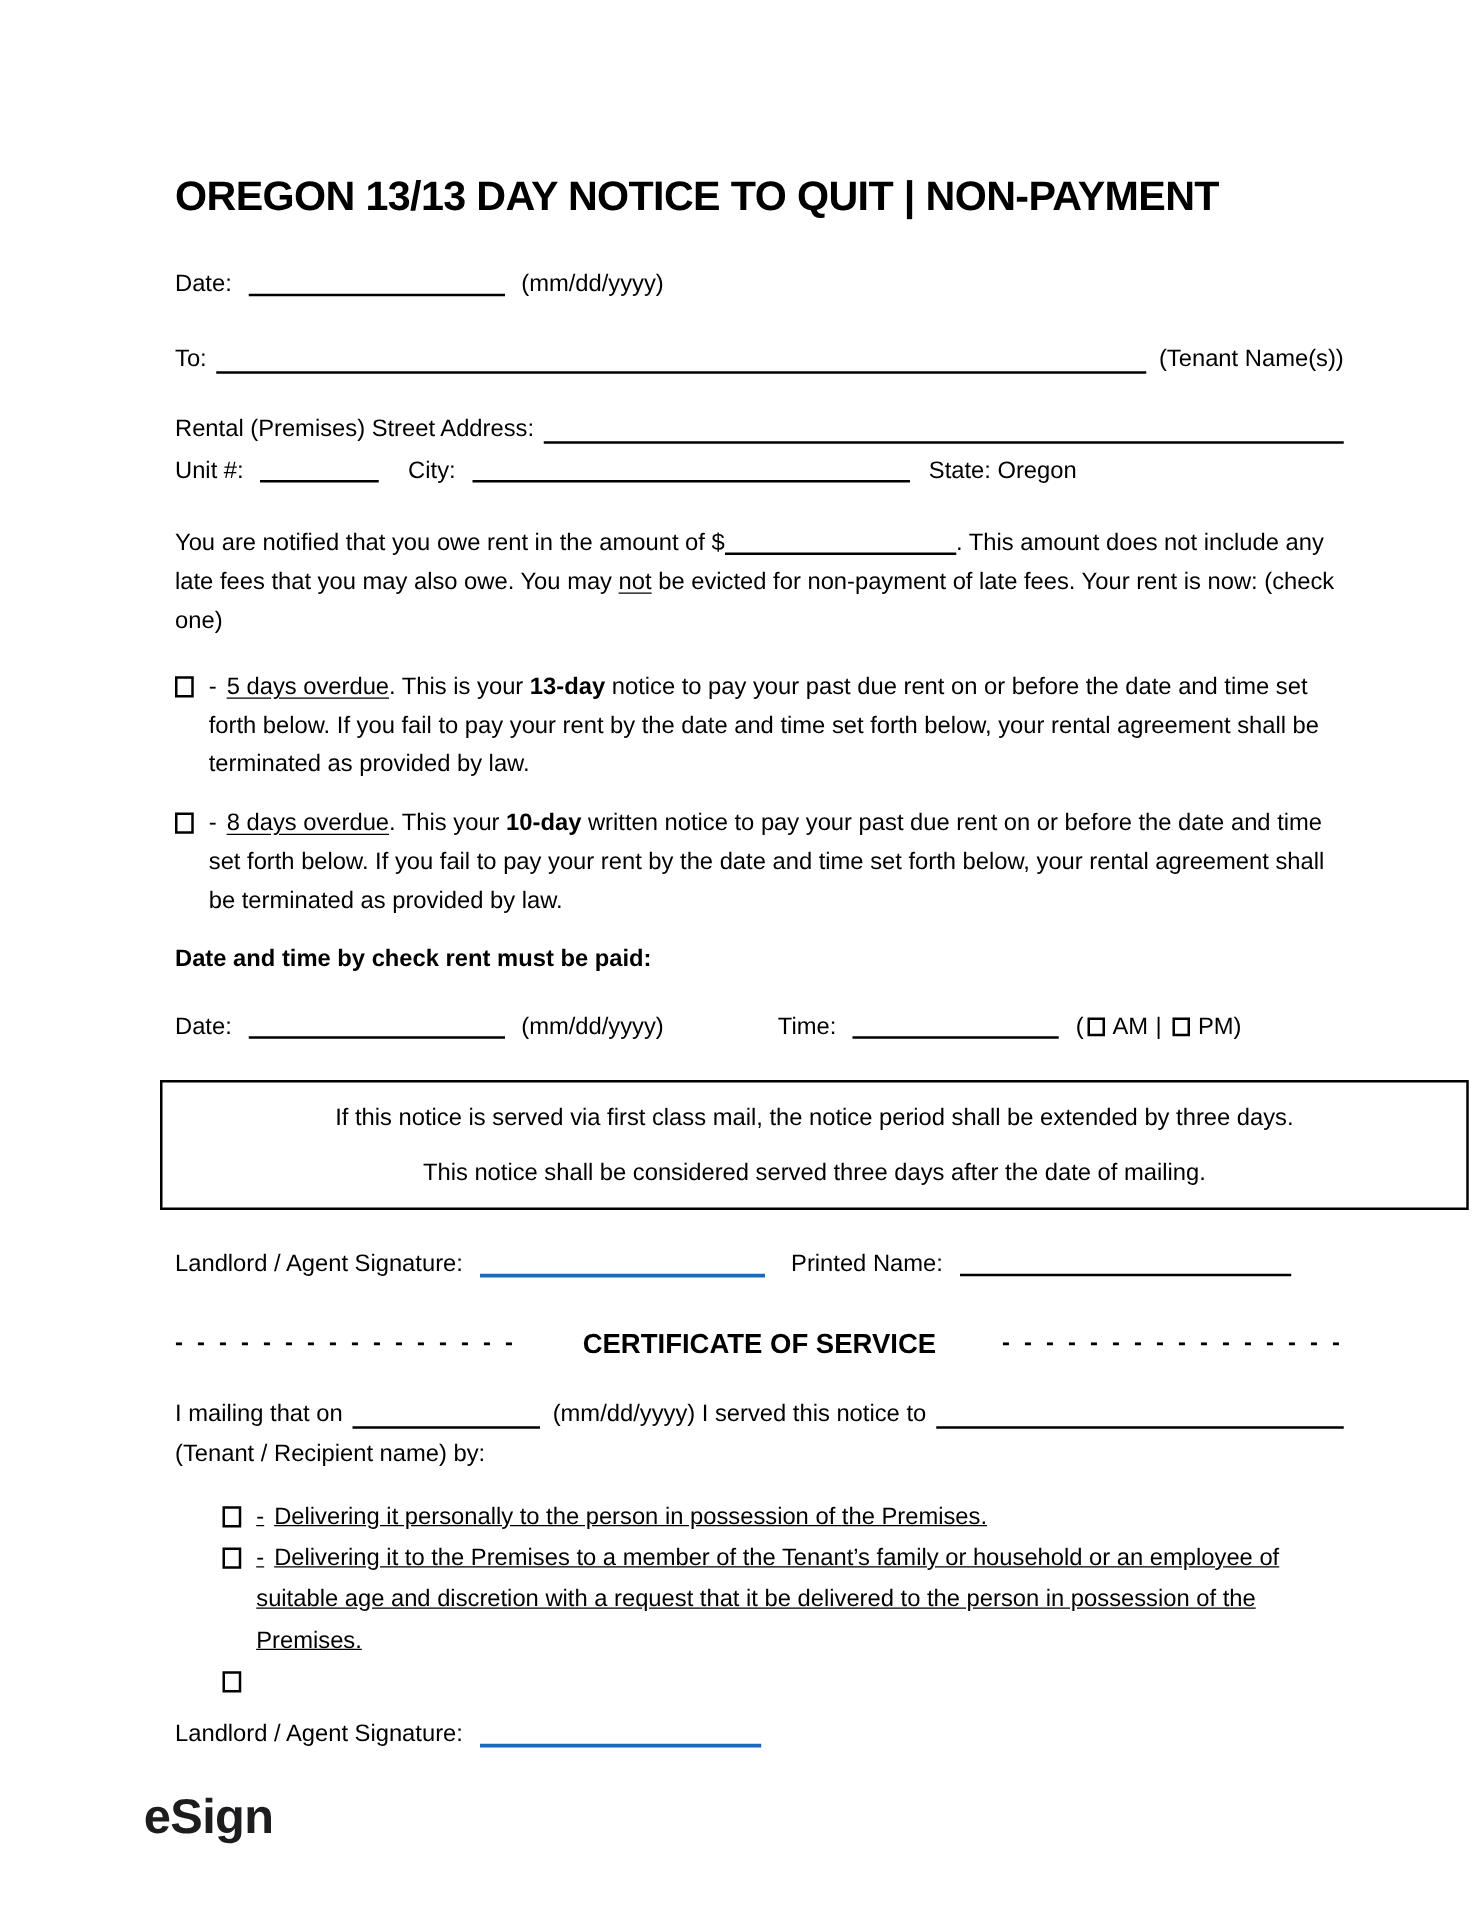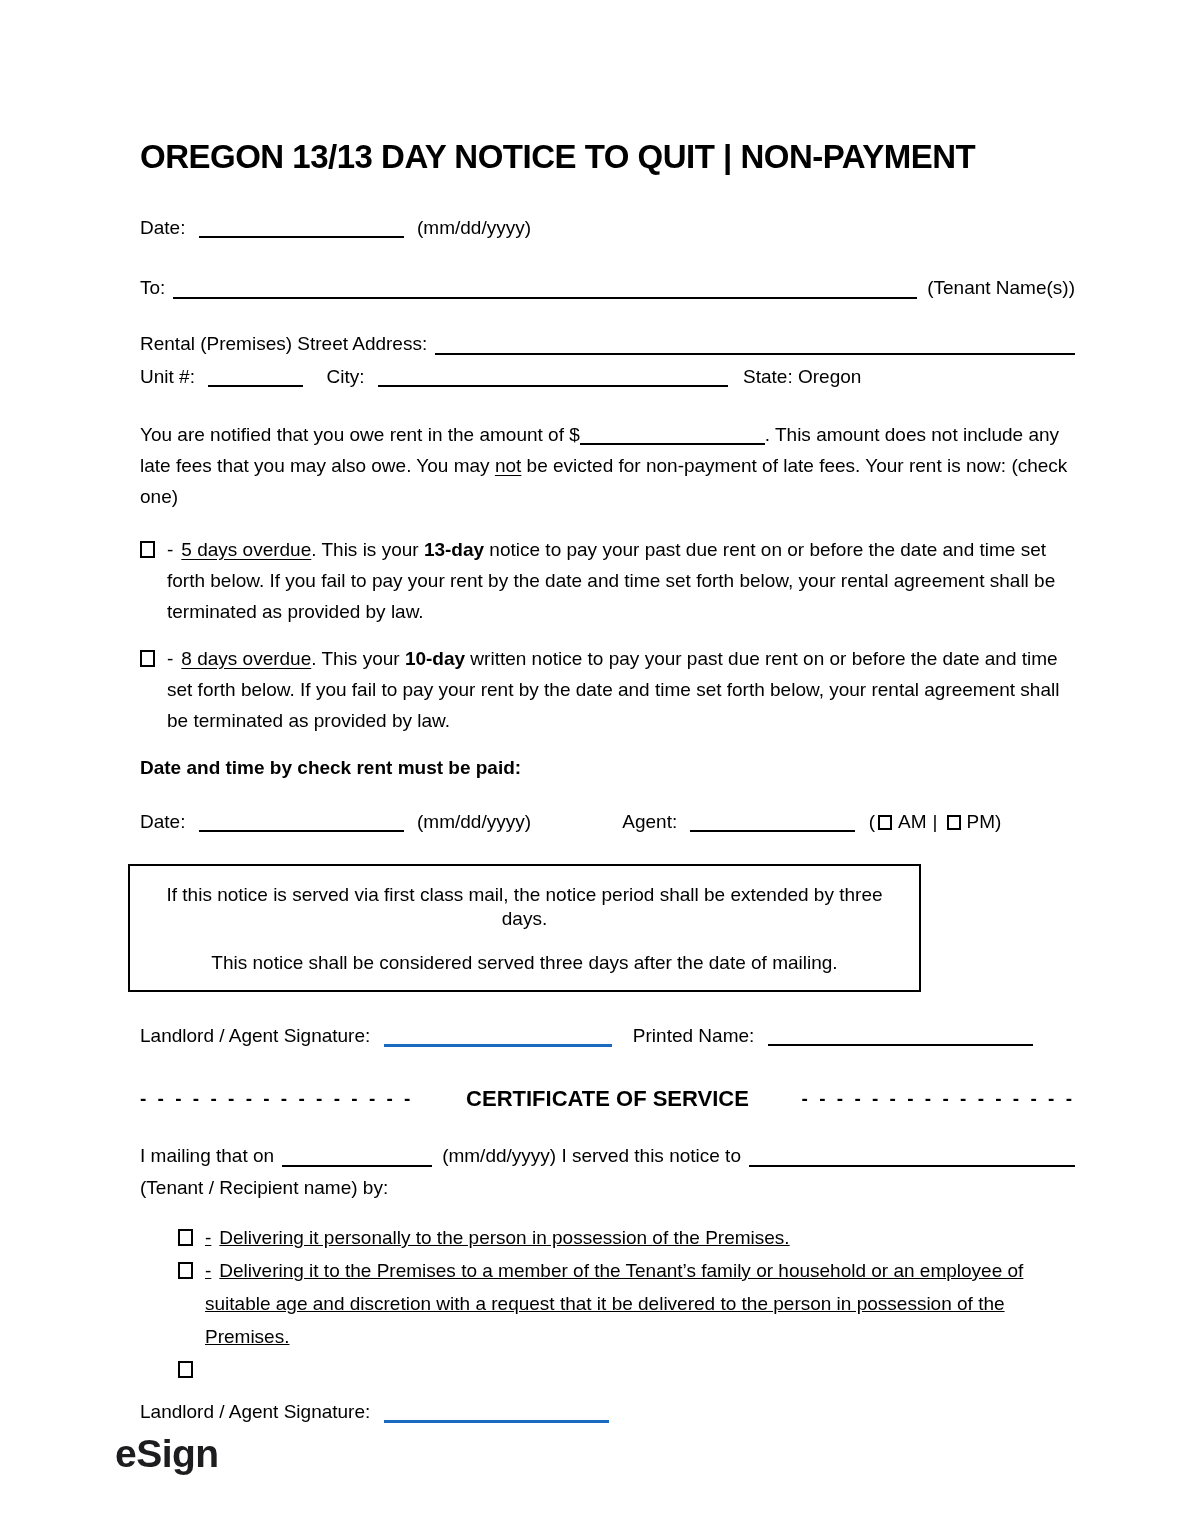--- a/index.html
+++ b/index.html
@@ -48,21 +48,21 @@
   .opt .cb { margin:7px 12px 0 0; }
   .opt .dash { margin-right:8px; }
 
   .deadline-h { margin-top:20px; font-weight:bold; line-height:24px; }
   .row-dt { margin-top:30px; line-height:24px; }
   .row-dt .time-group { margin-left:86px; }
   .ampm .cb.sm { margin:0 6px 0 3px; }
   .ampm .sep { margin:0 6px; }
 
   .mailbox {
-    margin:30px 0 0 -12px; width:793px;
+    margin:30px 0 0 -12px; width:1047px;
     border:2px solid #000;
     padding:17px 30px 15px 30px;
     text-align:center; line-height:24px;
   }
   .mailbox .l2 { margin-top:20px; }
 
   .row-sig { margin-top:32px; line-height:24px; }
   .row-sig .pn { margin-left:16px; }
 
   .cert-h {
@@ -131,21 +131,21 @@
   <div class="txt"><span class="dash">-</span><span class="ul2">8 days overdue</span><span>. This your </span><strong>10-day</strong><span> written notice to pay your past due rent on or before the date and time set forth below. If you fail to pay your rent by the date and time set forth below, your rental agreement shall be terminated as provided by law.</span></div>
 </div>
 
 <div class="deadline-h">Date and time by check rent must be paid:</div>
 
 <div class="row row-dt">
   <span>Date:</span>
   <span class="bl w205 gap8 gapr8"></span>
   <span>(mm/dd/yyyy)</span>
   <span class="time-group">
-    <span>Agent:</span>
+    <span>Time:</span>
     <span class="bl w165 gap8 gapr8"></span>
     <span class="ampm"><span>(</span><span class="cb sm"></span><span>AM</span><span class="sep">|</span><span class="cb sm"></span><span>PM</span><span>)</span></span>
   </span>
 </div>
 
 <div class="mailbox">
   <div class="l1">If this notice is served via first class mail, the notice period shall be extended by three days.</div>
   <div class="l2">This notice shall be considered served three days after the date of mailing.</div>
 </div>
 

